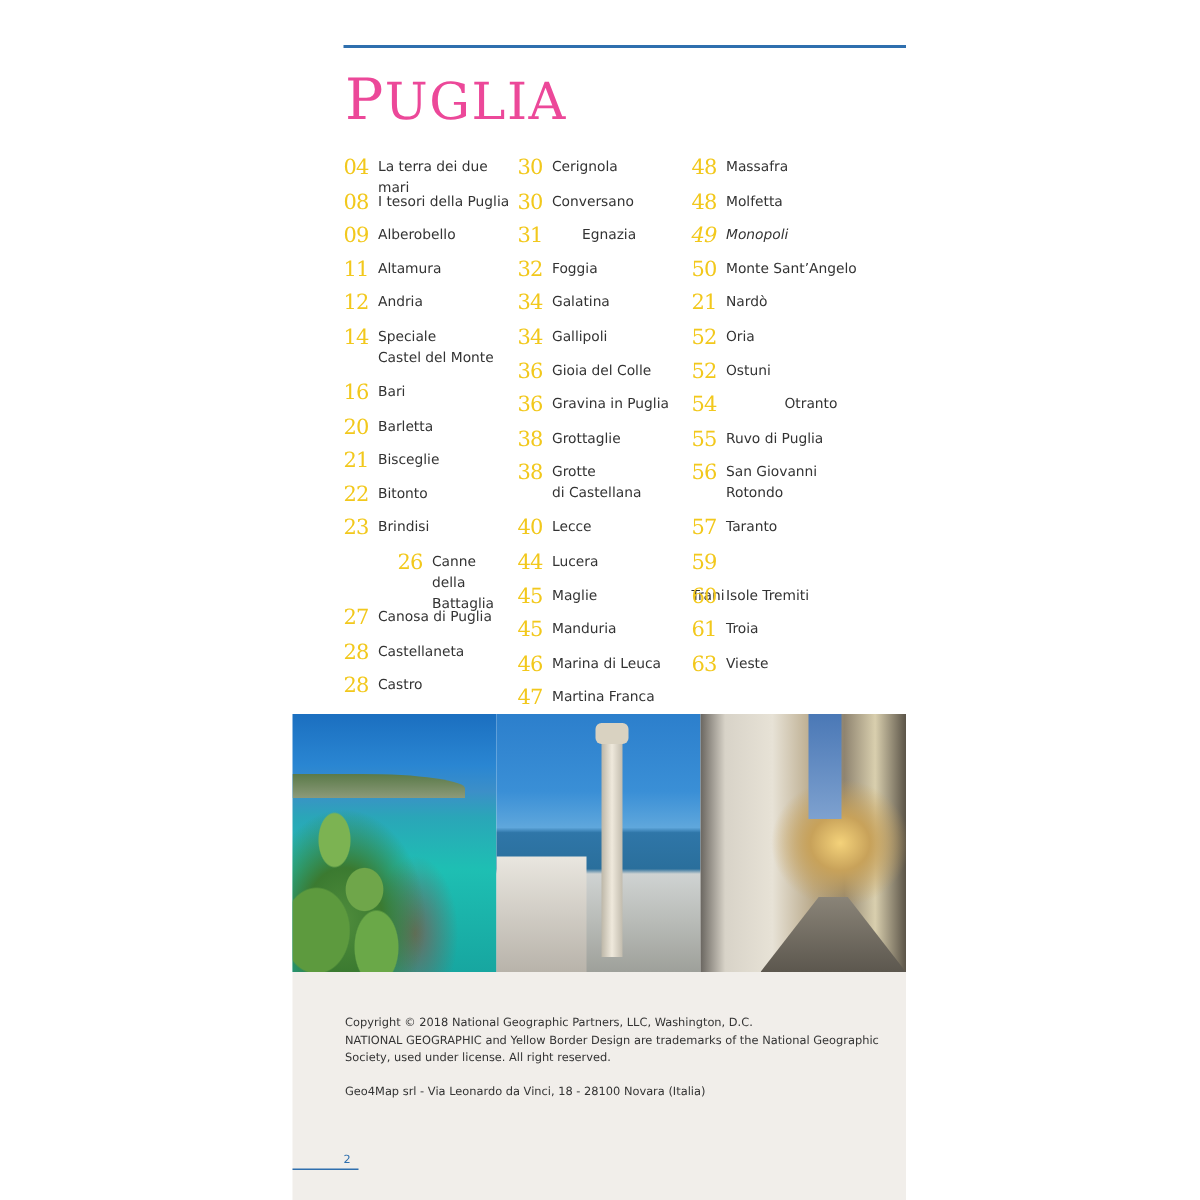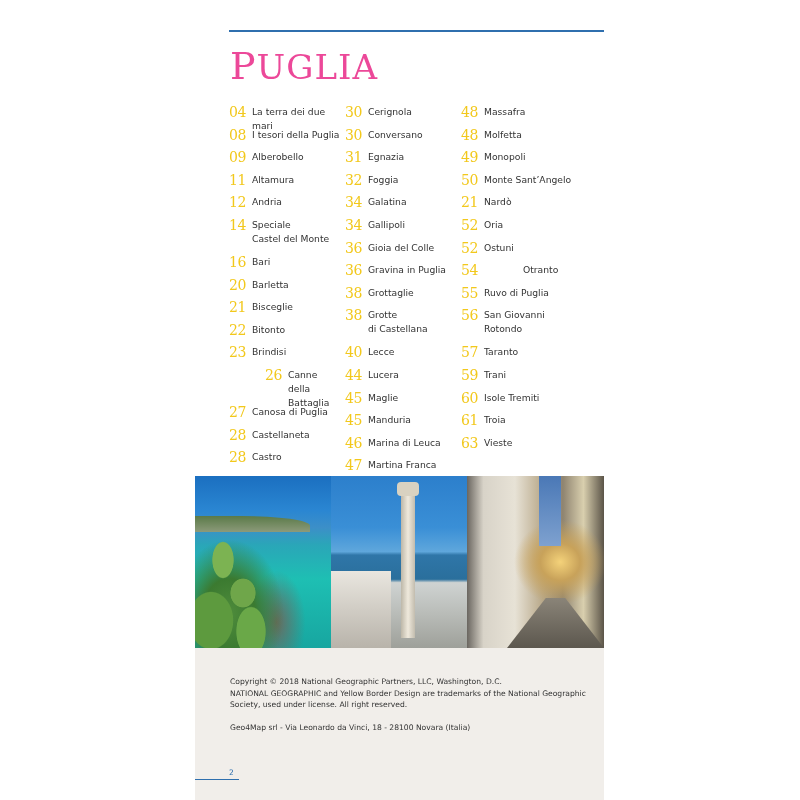--- a/index.html
+++ b/index.html
@@ -253,21 +253,21 @@
   </div>
 <div class="col col2" id="col1">
     <div class="entry" style="height: 22.6px;">
       <span class="num">30</span>
       <span class="name">Cerignola</span>
     </div>
     <div class="entry" style="height: 22.6px;">
       <span class="num">30</span>
       <span class="name">Conversano</span>
     </div>
-    <div class="entry" style="height: 22.6px;">
+    <div class="entry" style="height: 22.6px; gap: 20px;">
       <span class="num">31</span>
       <span class="name">Egnazia</span>
     </div>
     <div class="entry" style="height: 22.6px;">
       <span class="num">32</span>
       <span class="name">Foggia</span>
     </div>
     <div class="entry" style="height: 22.6px;">
       <span class="num">34</span>
       <span class="name">Galatina</span>
@@ -320,21 +320,21 @@
   </div>
 <div class="col col3" id="col2">
     <div class="entry" style="height: 22.6px;">
       <span class="num">48</span>
       <span class="name">Massafra</span>
     </div>
     <div class="entry" style="height: 22.6px;">
       <span class="num">48</span>
       <span class="name">Molfetta</span>
     </div>
-    <div class="entry" style="height: 22.6px;">
+    <div class="entry" style="height: 22.6px; font-style: italic;">
       <span class="num">49</span>
       <span class="name">Monopoli</span>
     </div>
     <div class="entry" style="height: 22.6px;">
       <span class="num">50</span>
       <span class="name">Monte Sant’Angelo</span>
     </div>
     <div class="entry" style="height: 22.6px;">
       <span class="num">21</span>
       <span class="name">Nardò</span>
@@ -357,21 +357,21 @@
     </div>
     <div class="entry" style="height: 37px;">
       <span class="num">56</span>
       <span class="name">San Giovanni
 Rotondo</span>
     </div>
     <div class="entry" style="height: 22.6px;">
       <span class="num">57</span>
       <span class="name">Taranto</span>
     </div>
-    <div class="entry" style="height: 22.6px;">
+    <div class="entry" style="height: 22.6px; flex-direction: column;">
       <span class="num">59</span>
       <span class="name">Trani</span>
     </div>
     <div class="entry" style="height: 22.6px;">
       <span class="num">60</span>
       <span class="name">Isole Tremiti</span>
     </div>
     <div class="entry" style="height: 22.6px;">
       <span class="num">61</span>
       <span class="name">Troia</span>

